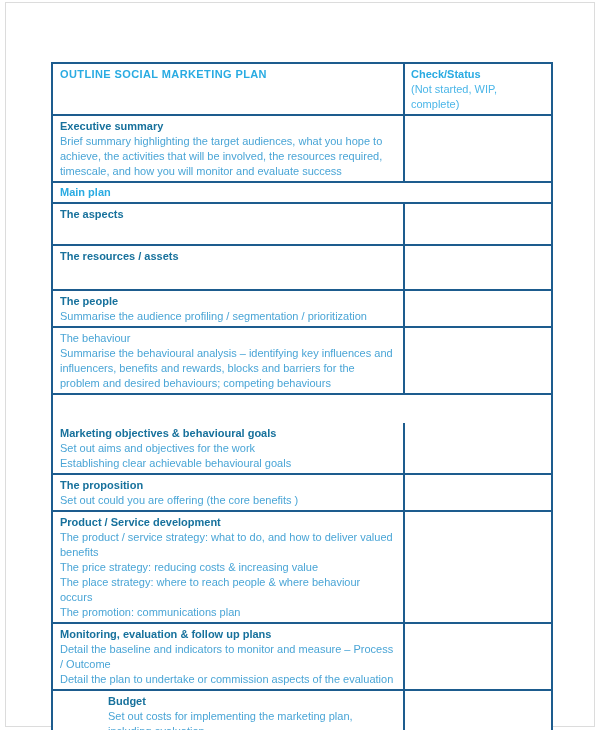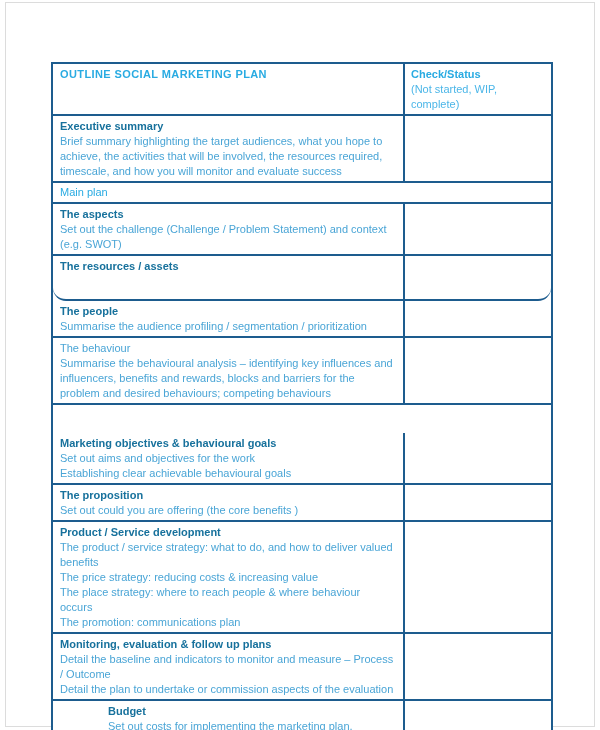--- a/index.html
+++ b/index.html
@@ -64,39 +64,39 @@
   }
   .status-title{
     color:var(--cyan);
     font-weight:bold;
   }
   .status-sub{
     color:var(--cyan-light);
   }
   .section-label{
     color:var(--cyan);
-    font-weight:normal;
+    font-weight:bold;
   }
   .row-title{
     color:var(--title-blue);
     font-weight:bold;
   }
   .row-title.regular{
     color:var(--body-blue);
     font-weight:normal;
   }
   .row-paragraph{
     color:var(--body-blue);
   }
   
   .r-header{min-height:43px;}
   .r-exec{min-height:63px;}
   .r-section{min-height:19px;}
   .r-problem{min-height:42px;}
-  .r-resources{min-height:45px;border-radius:13px;}
+  .r-resources{min-height:45px;}
   .r-people{min-height:30px;}
   .r-behaviour{min-height:61px;}
   .r-marketing{min-height:48px;margin-top:28px;}
   .r-proposition{min-height:29px;}
   .r-product{min-height:93px;}
   .r-monitoring{min-height:60px;}
   .r-budget{min-height:61px;padding-left:48px;}
 </style>
 </head>
 <body>
@@ -125,21 +125,20 @@
 
   <div class="row r-section">
     <div class="section-cell">
       <div class="section-label">Main plan</div>
     </div>
   </div>
 
   <div class="row r-problem">
     <div class="cell main">
       <div class="row-title">The aspects</div>
-      <div class="row-paragraph">Set out the challenge (Challenge / Problem Statement) and context (e.g. SWOT)</div>
     </div>
     <div class="cell status"></div>
   </div>
 
   <div class="row r-resources">
     <div class="cell main">
       <div class="row-title">The resources / assets</div>
     </div>
     <div class="cell status"></div>
   </div>

